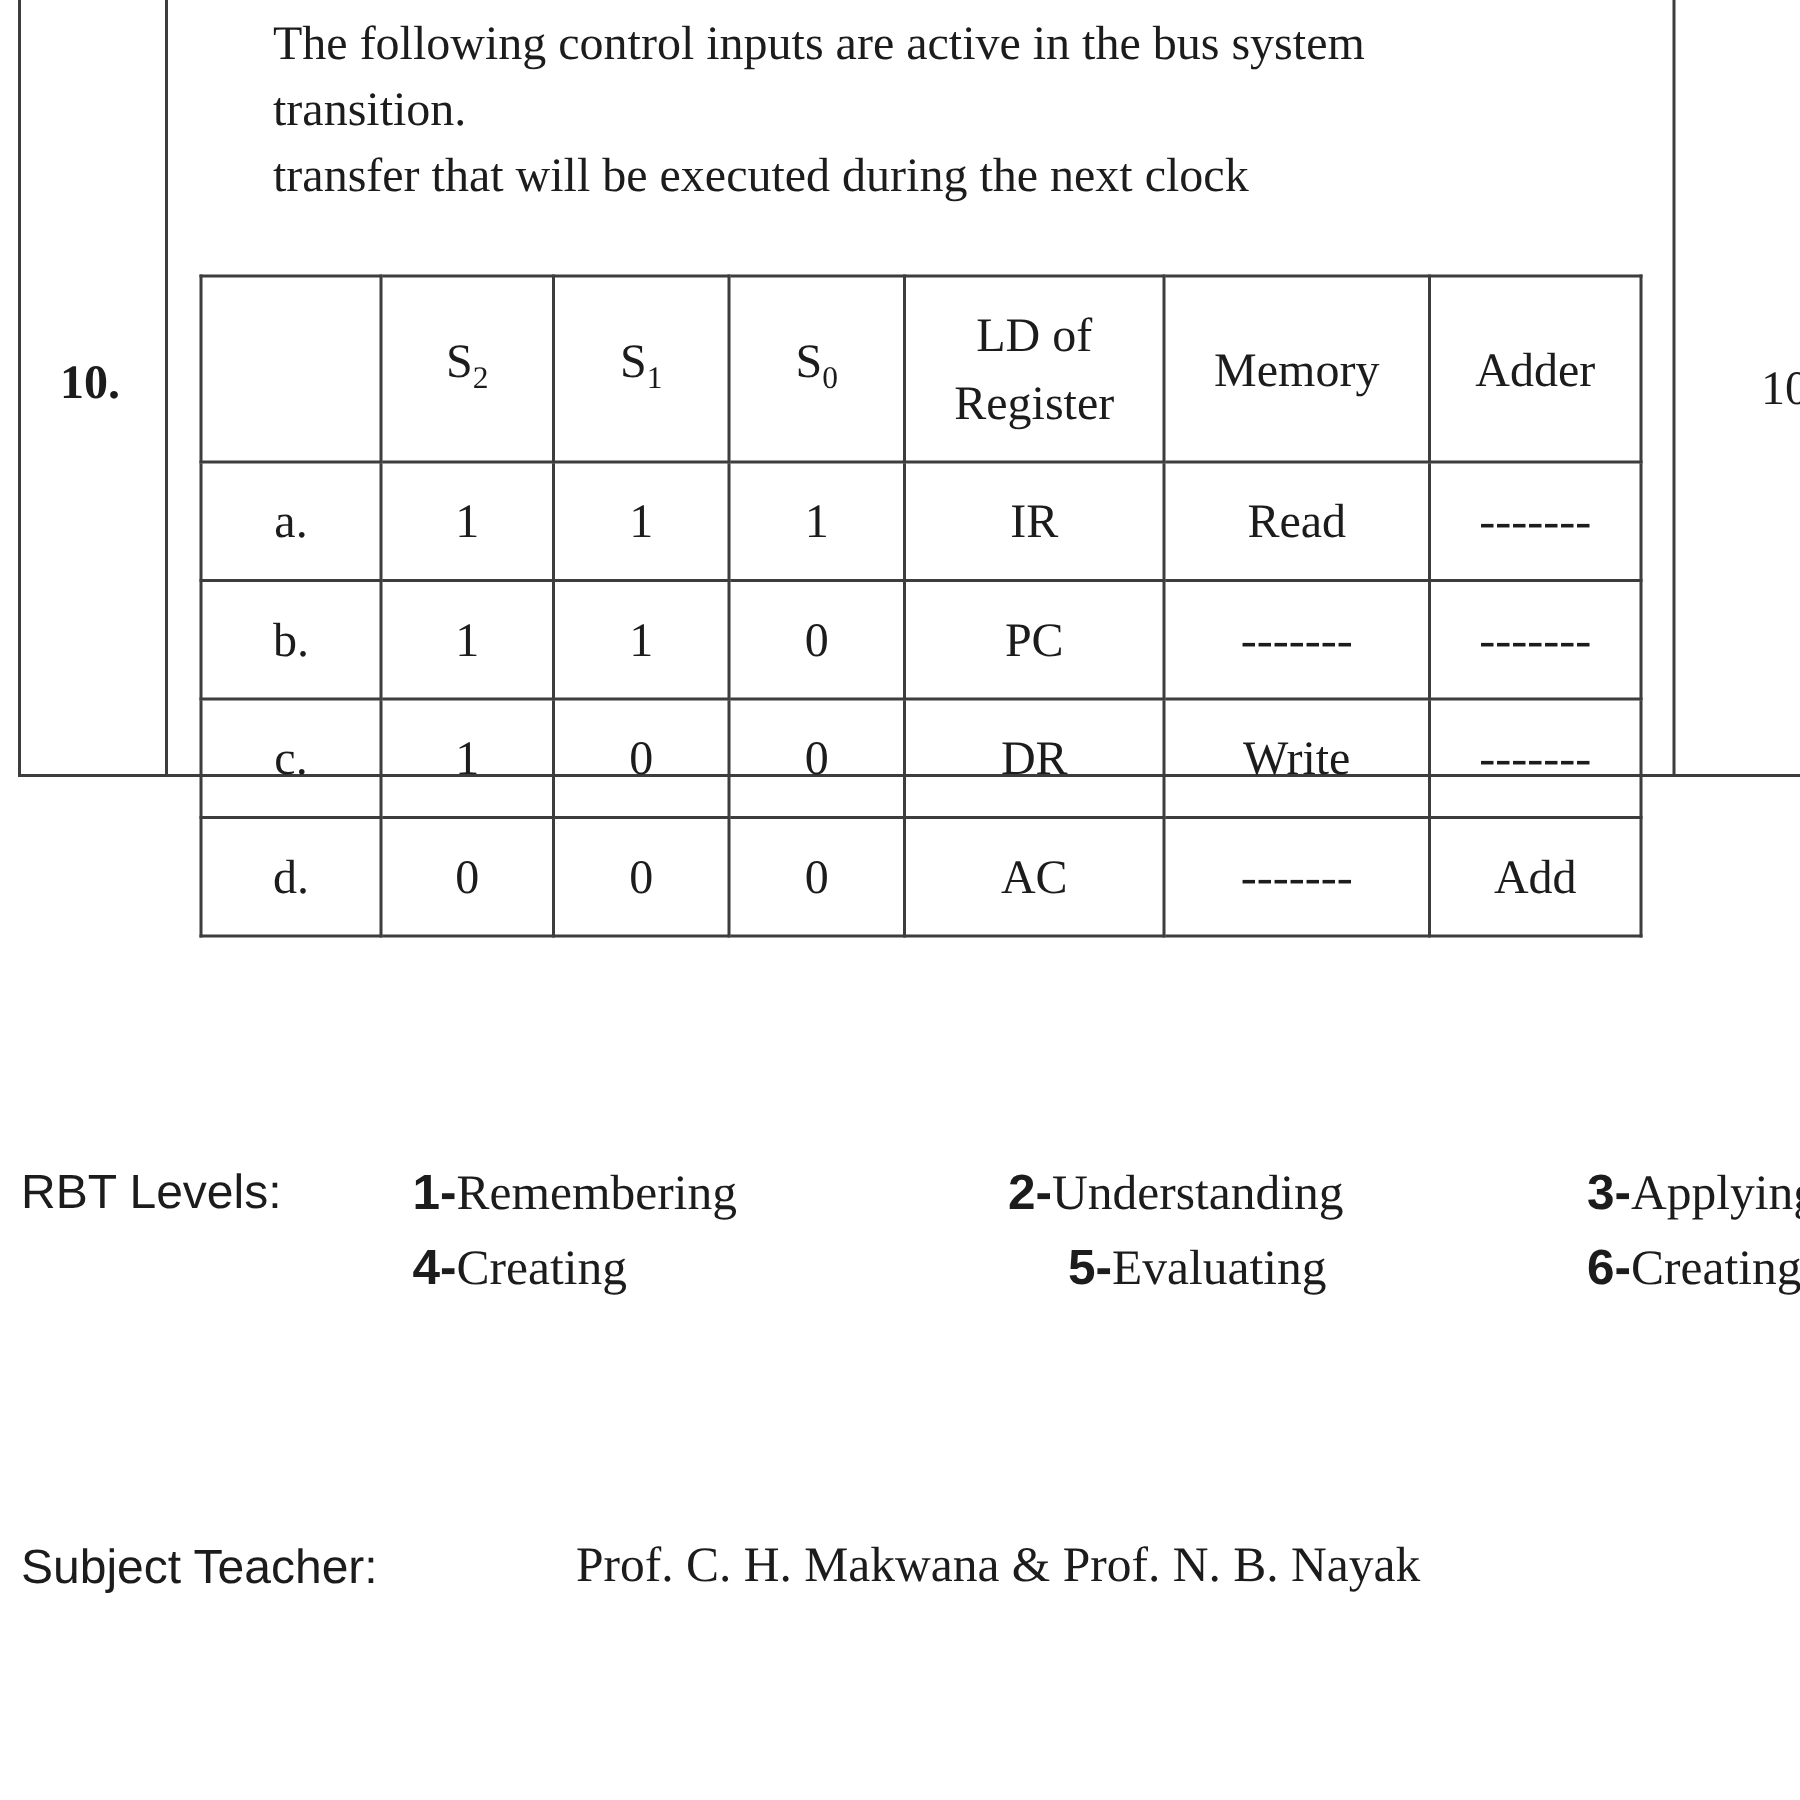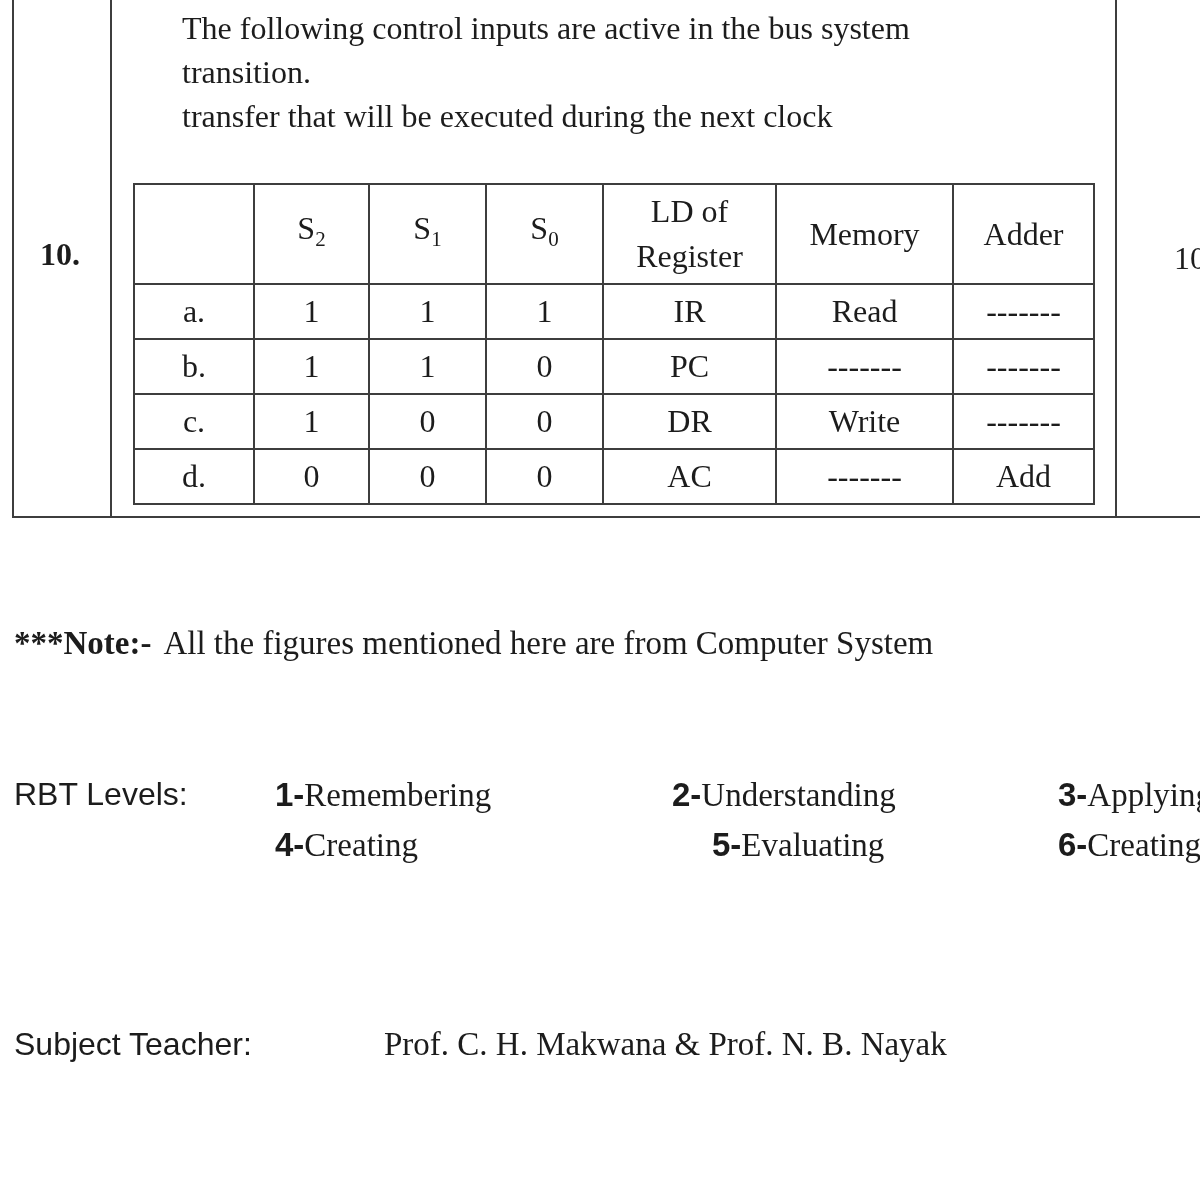--- a/index.html
+++ b/index.html
@@ -28,21 +28,21 @@
   }
 
   table.ctrl {
     position:absolute; left:133px; top:183px;
     border-collapse:collapse; table-layout:fixed;
     width:960px; font-size:32px;
   }
   .ctrl th, .ctrl td {
     border:2px solid #3d3d3d;
     text-align:center; vertical-align:middle;
-    font-weight:normal; padding:4px; line-height:45px;
+    font-weight:normal; padding:16px; line-height:45px;
     overflow:hidden;
   }
   .ctrl thead tr { height:100px; }
   .ctrl tbody tr { height:47px; }
   .ctrl sub { font-size:21px; }
 
   .note {
     position:absolute; left:14px; top:618px;
     font-size:33px; line-height:50px; white-space:nowrap;
   }
@@ -133,21 +133,20 @@
         <td>0</td>
         <td>0</td>
         <td>AC</td>
         <td>-------</td>
         <td>Add</td>
       </tr>
     </tbody>
   </table>
 
 <div class="note">
-  <div><span class="lbl">***Note:-</span><span>All the figures mentioned here are from Computer System</span></div>
 </div>
 
 <div class="rbt-row" style="top:776px">
   <span class="rbt-label sans-bold">RBT Levels:</span>
   <span class="rbt-item" style="left:275px"><span class="num">1-</span><span>Remembering</span></span>
   <span class="rbt-item" style="left:672px"><span class="num">2-</span><span>Understanding</span></span>
   <span class="rbt-item" style="left:1058px"><span class="num">3-</span><span>Applying</span></span>
 </div>
 <div class="rbt-row" style="top:826px">
   <span class="rbt-item" style="left:275px"><span class="num">4-</span><span>Creating</span></span>

